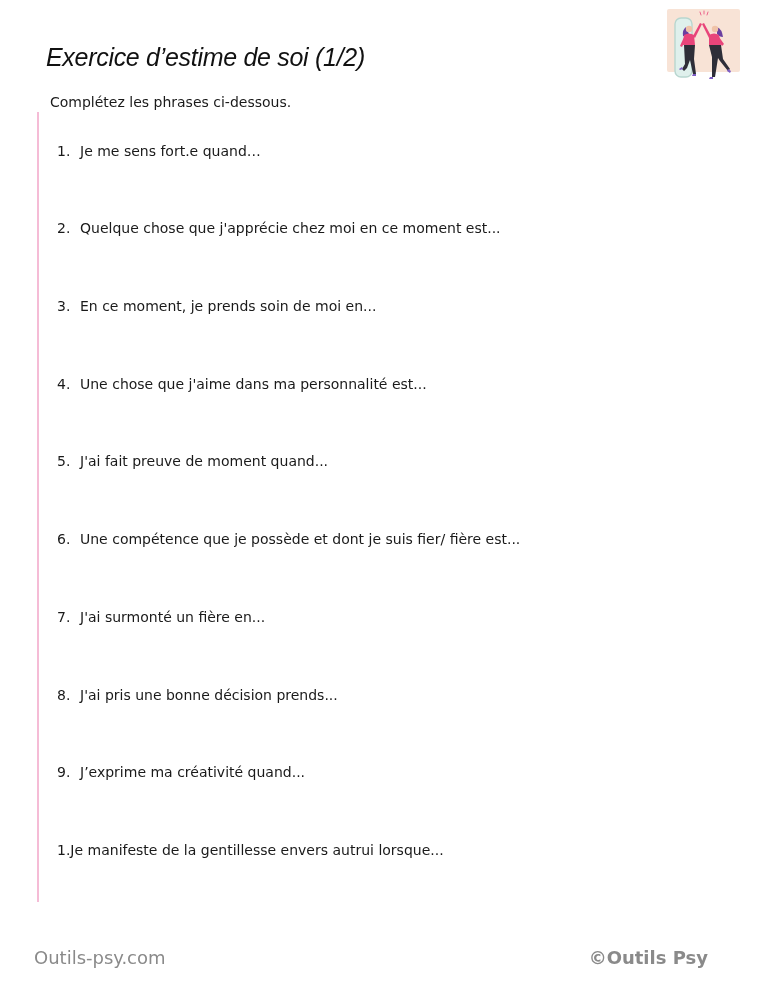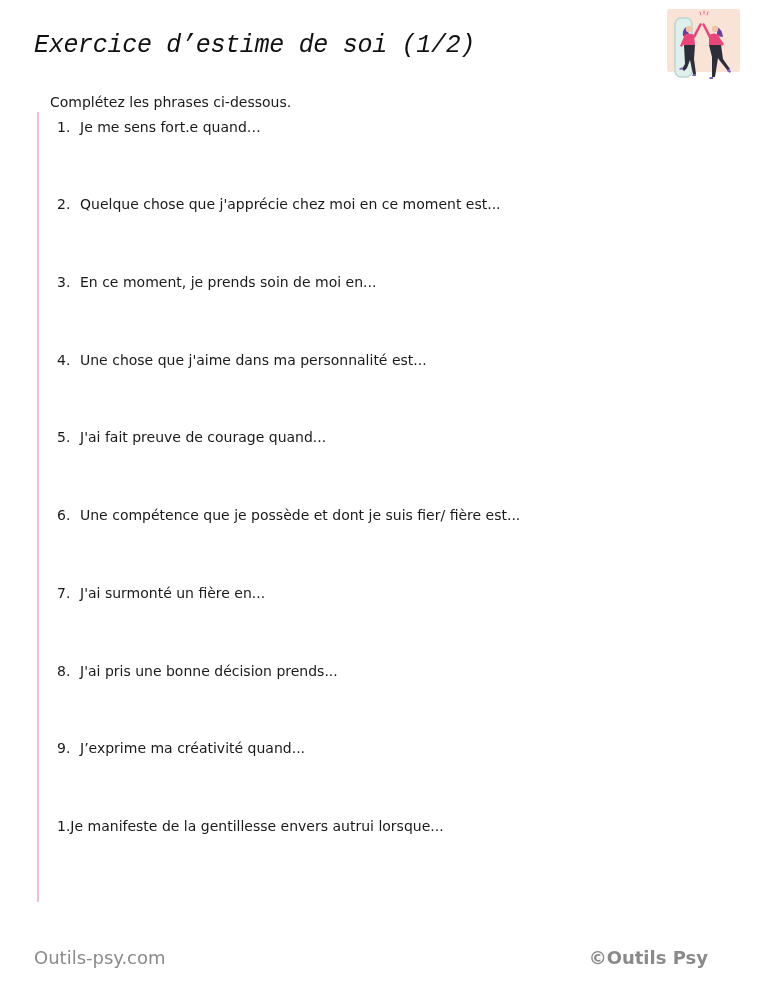--- a/index.html
+++ b/index.html
@@ -12,22 +12,22 @@
       height: 986px;
       position: relative;
       overflow: hidden;
       font-family: "DejaVu Sans", "Liberation Sans", sans-serif;
       color: #1a1a1a;
     }
     .title {
       position: absolute;
       left: 34px;
       top: 31px;
-      margin: 0;
-      font-family: Liberation Mono, monospace;
+      margin: 12px;
+      font-family: Liberation Sans, sans-serif;
       font-style: italic;
       font-weight: normal;
       font-size: 25px;
       letter-spacing: -0.3px;
       color: #111111;
       white-space: nowrap;
     }
     .subtitle {
       position: absolute;
       left: 34px;
@@ -61,20 +61,21 @@
       list-style: none;
     }
     .prompt {
       position: absolute;
       left: 57px;
       height: 20px;
       line-height: 20px;
       font-size: 14px;
       white-space: nowrap;
       color: #1a1a1a;
+      margin-top: 24px;
     }
     .prompt .num {
       display: inline-block;
       min-width: 23px;
     }
     .prompt .num.wide {
       min-width: 0;
     }
     .footer-left, .footer-right {
       position: absolute;
@@ -128,21 +129,21 @@
   <li class="prompt" style="top:194px">
     <span class="num">2.</span><span>Quelque chose que j'apprécie chez moi en ce moment est...</span>
   </li>
   <li class="prompt" style="top:272px">
     <span class="num">3.</span><span>En ce moment, je prends soin de moi en...</span>
   </li>
   <li class="prompt" style="top:350px">
     <span class="num">4.</span><span>Une chose que j'aime dans ma personnalité est...</span>
   </li>
   <li class="prompt" style="top:427px">
-    <span class="num">5.</span><span>J'ai fait preuve de courage quand...</span>
+    <span class="num">5.</span><span>J'ai fait preuve de moment quand...</span>
   </li>
   <li class="prompt" style="top:505px">
     <span class="num">6.</span><span>Une compétence que je possède et dont je suis fier/ fière est...</span>
   </li>
   <li class="prompt" style="top:583px">
     <span class="num">7.</span><span>J'ai surmonté un fière en...</span>
   </li>
   <li class="prompt" style="top:661px">
     <span class="num">8.</span><span>J'ai pris une bonne décision prends...</span>
   </li>

